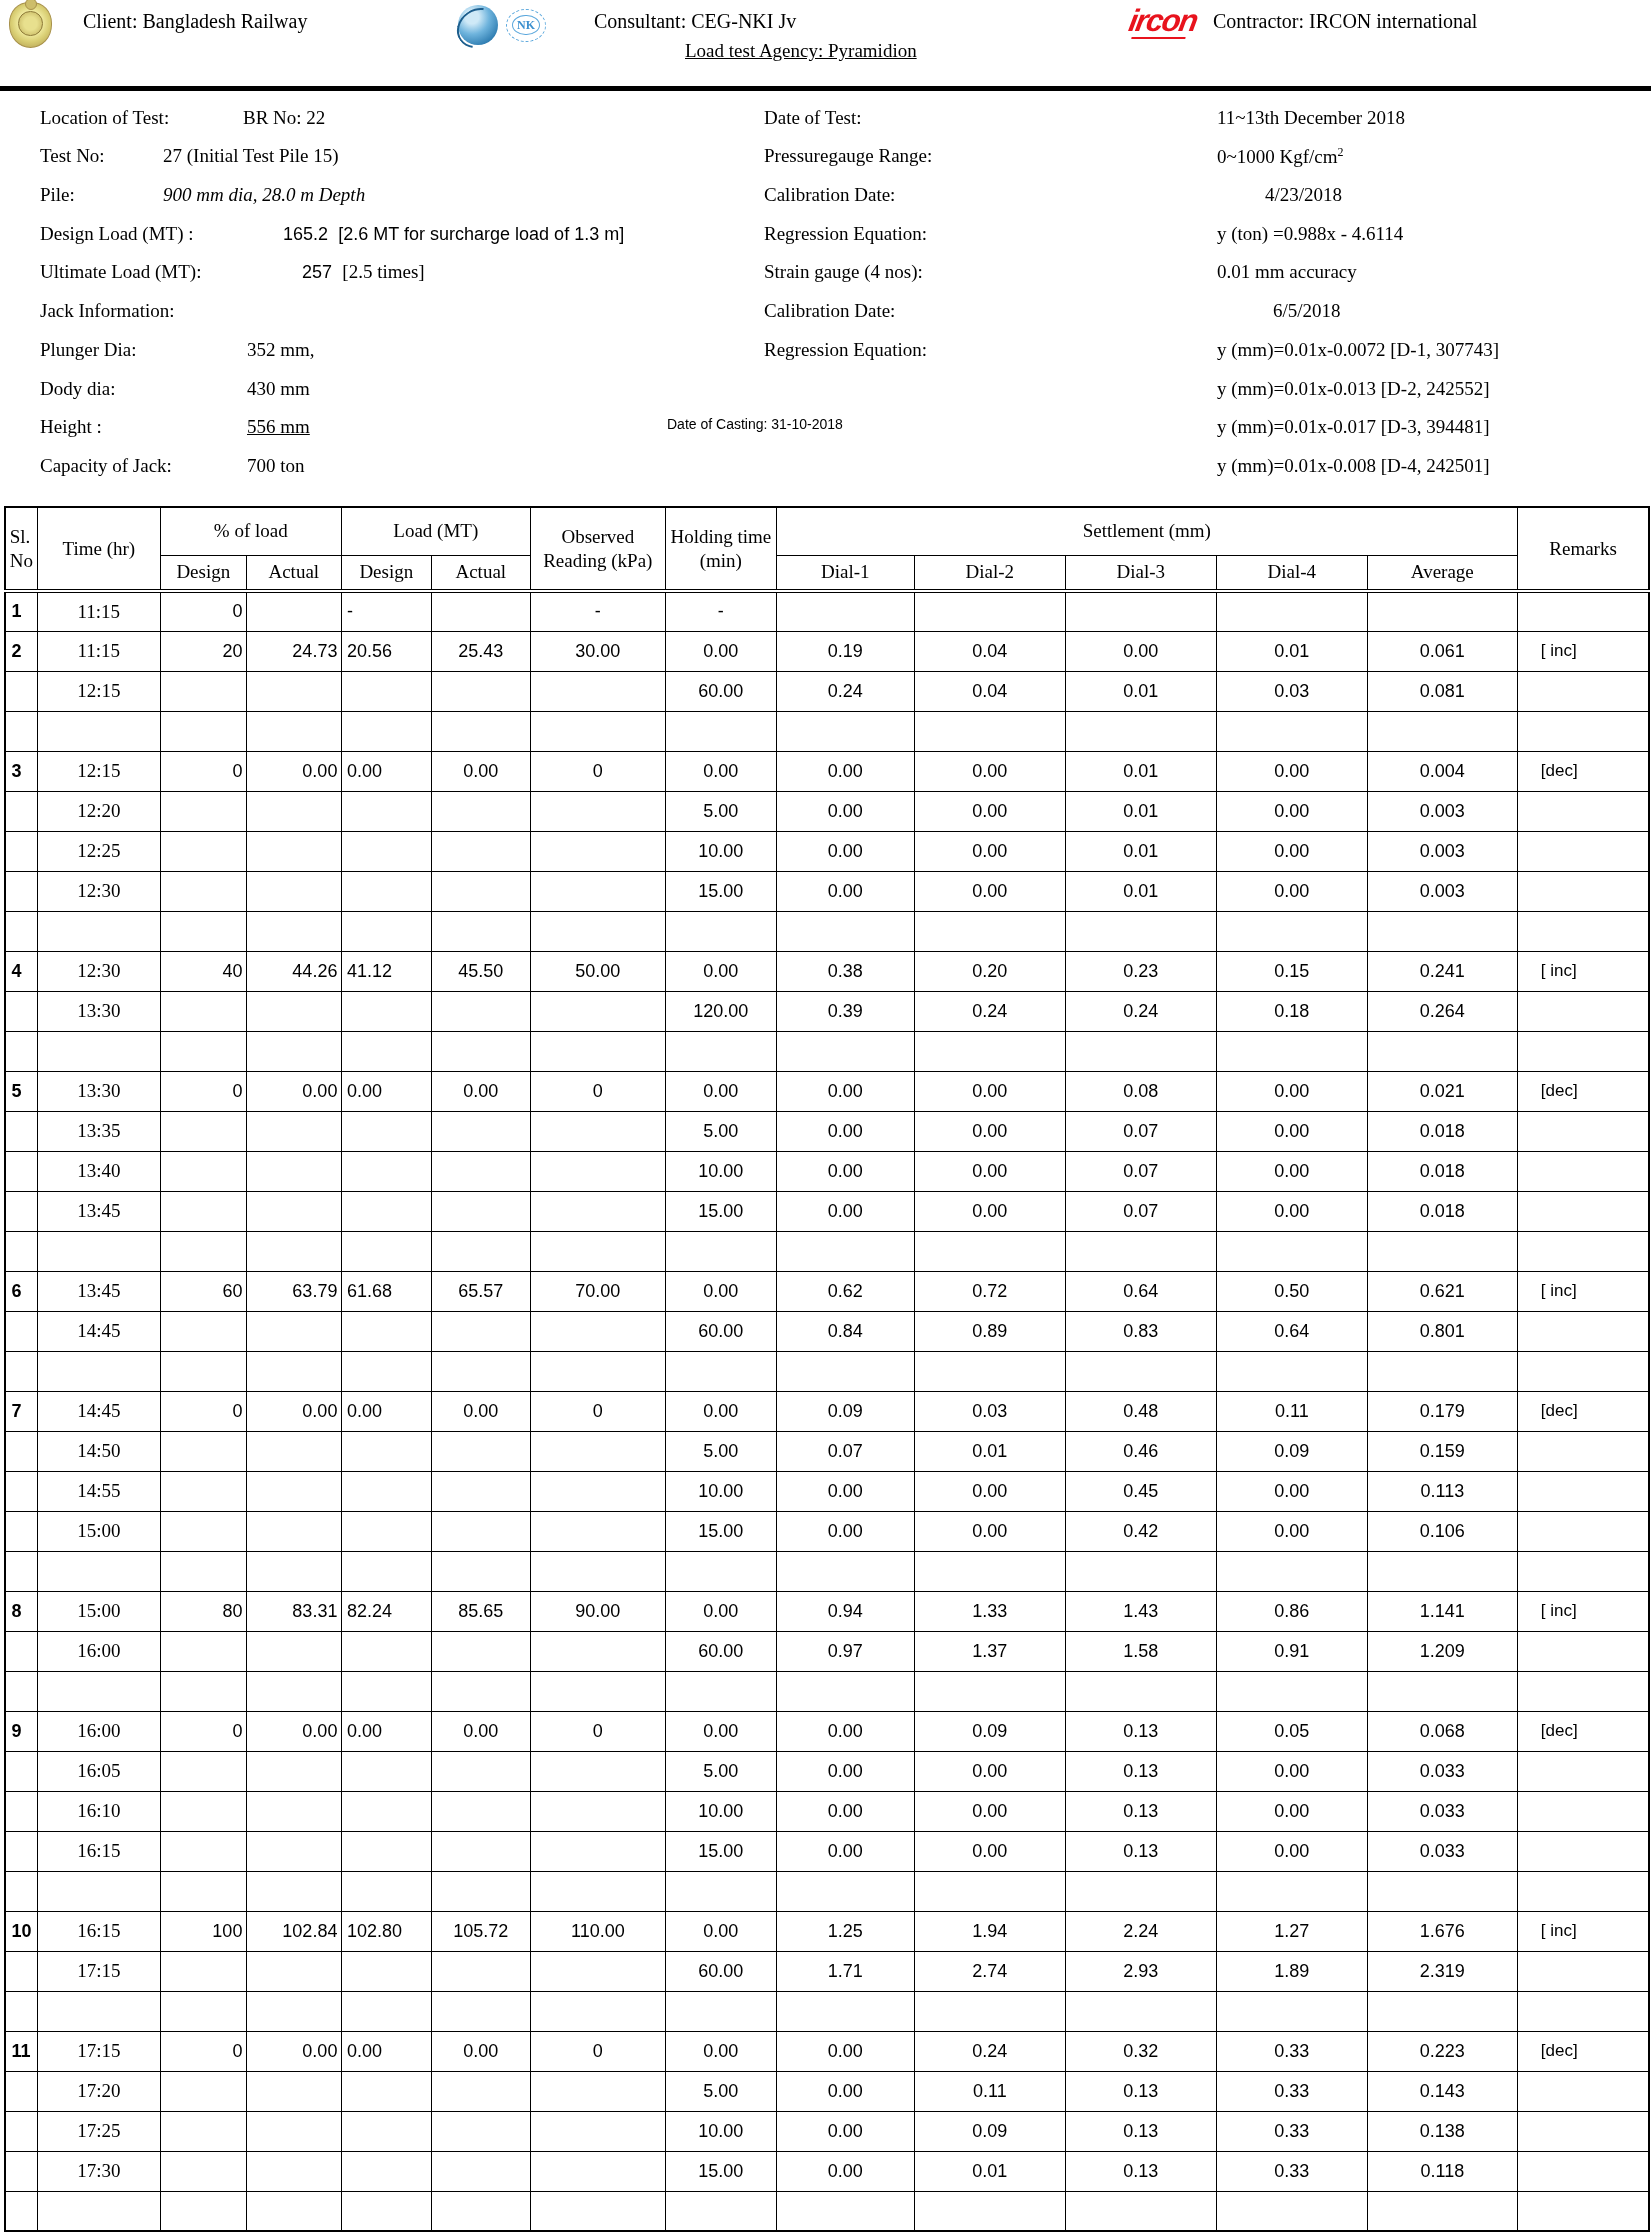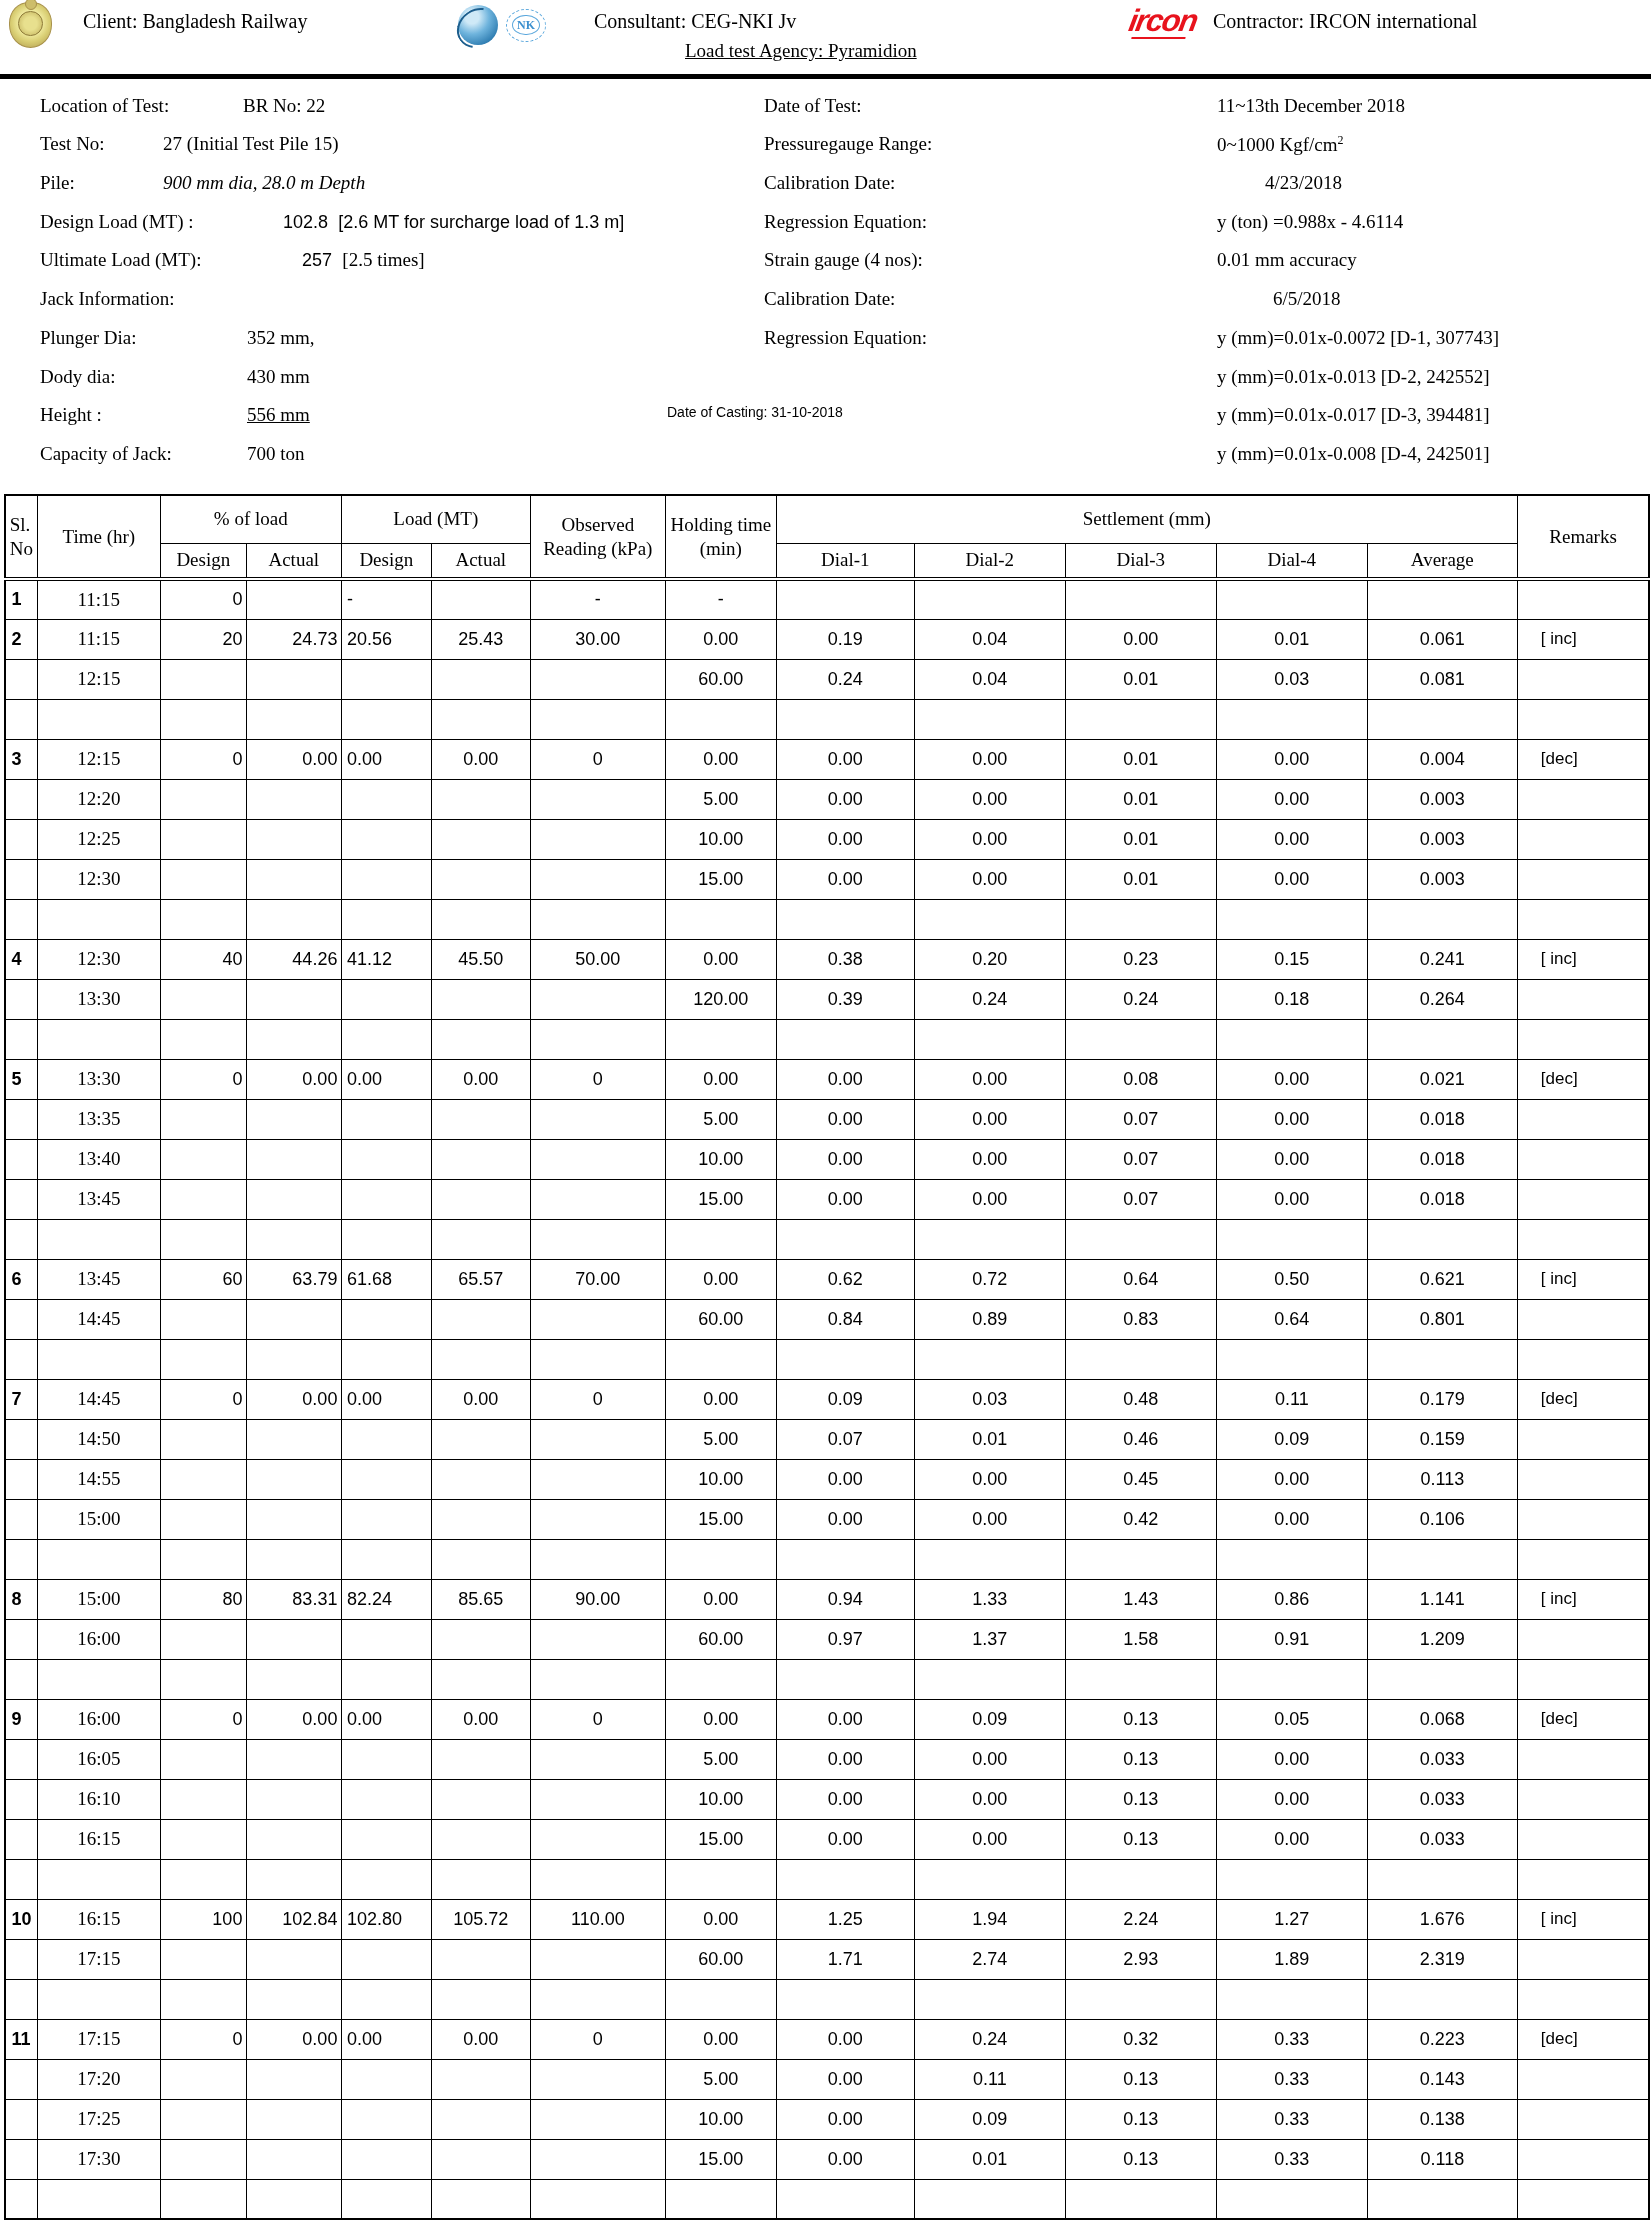--- a/index.html
+++ b/index.html
@@ -4,21 +4,21 @@
 <style>
   * { margin:0; padding:0; box-sizing:border-box; }
   html,body { background:#ffffff; }
   body {
     width:1651px; height:2239px;
     font-family:"Liberation Serif", serif;
     color:#000; position:relative; overflow:hidden;
   }
 
   
-  .top-bar { position:relative; height:74px; }
+  .top-bar { position:relative; height:86px; }
   .emblem {
     position:absolute; left:8.6px; top:1.7px; width:43px; height:46px;
     border-radius:50% 50% 55% 55%;
     background:radial-gradient(circle at 50% 45%, #f2eda2 0 35%, #d8cd72 60%, #a8914a 100%);
     border:1.7px solid #a8914a;
   }
   .emblem::before {
     content:""; position:absolute; left:15.5px; top:-5.2px; width:10.3px; height:10.3px;
     border-radius:50%; background:#cdbd6a; border:0.9px solid #a8914a;
   }
@@ -165,21 +165,21 @@
     <div class="info-row">
       <span class="iv-label">Test No:</span>
       <span class="iv-wrap"><span class="iv-value">27 (Initial Test Pile 15)</span></span>
     </div>
     <div class="info-row">
       <span class="iv-label">Pile:</span>
       <span class="iv-wrap"><span class="iv-value">900 mm dia, 28.0 m Depth</span></span>
     </div>
     <div class="info-row">
       <span class="iv-label">Design Load (MT) :</span>
-      <span class="iv-wrap"><span class="iv-value">102.8</span><span class="iv-note">[2.6 MT for surcharge load of 1.3 m]</span></span>
+      <span class="iv-wrap"><span class="iv-value">165.2</span><span class="iv-note">[2.6 MT for surcharge load of 1.3 m]</span></span>
     </div>
     <div class="info-row">
       <span class="iv-label">Ultimate Load (MT):</span>
       <span class="iv-wrap"><span class="iv-value">257</span><span class="iv-note">[2.5 times]</span></span>
     </div>
     <div class="info-row">
       <span class="iv-label">Jack Information:</span>
     </div>
     <div class="info-row">
       <span class="iv-label">Plunger Dia:</span>

